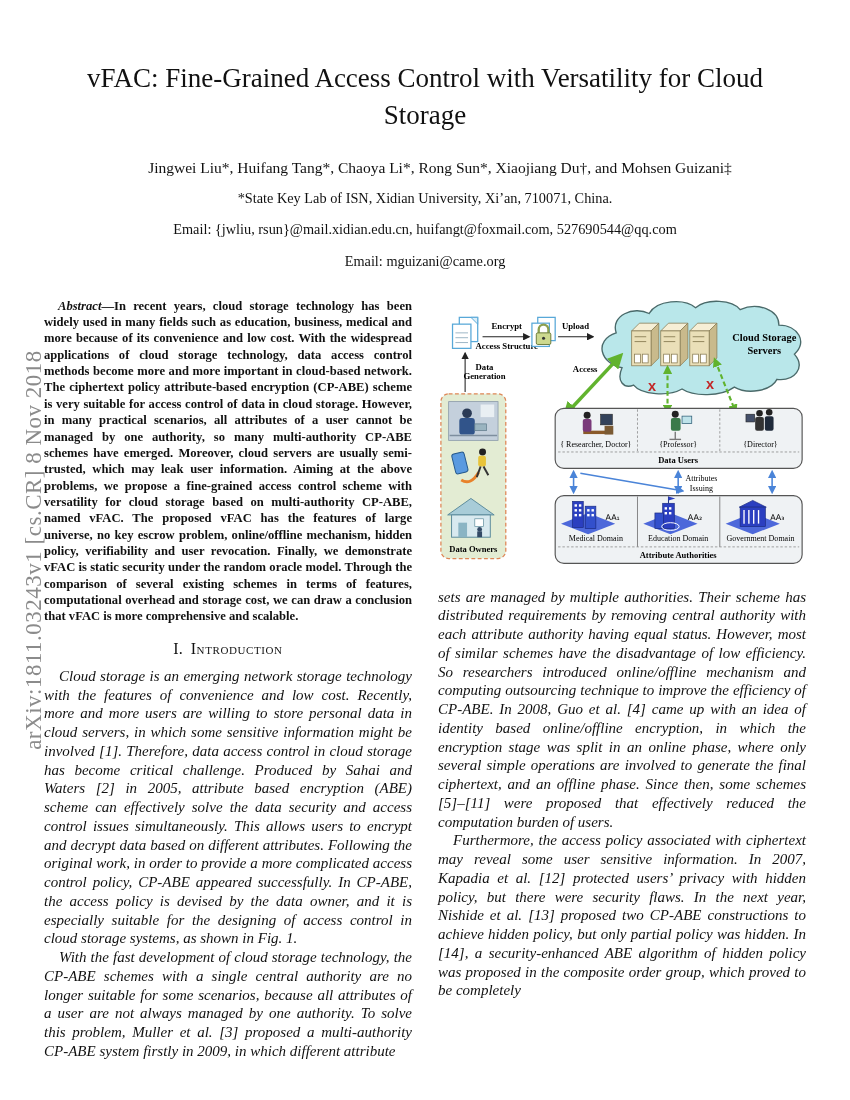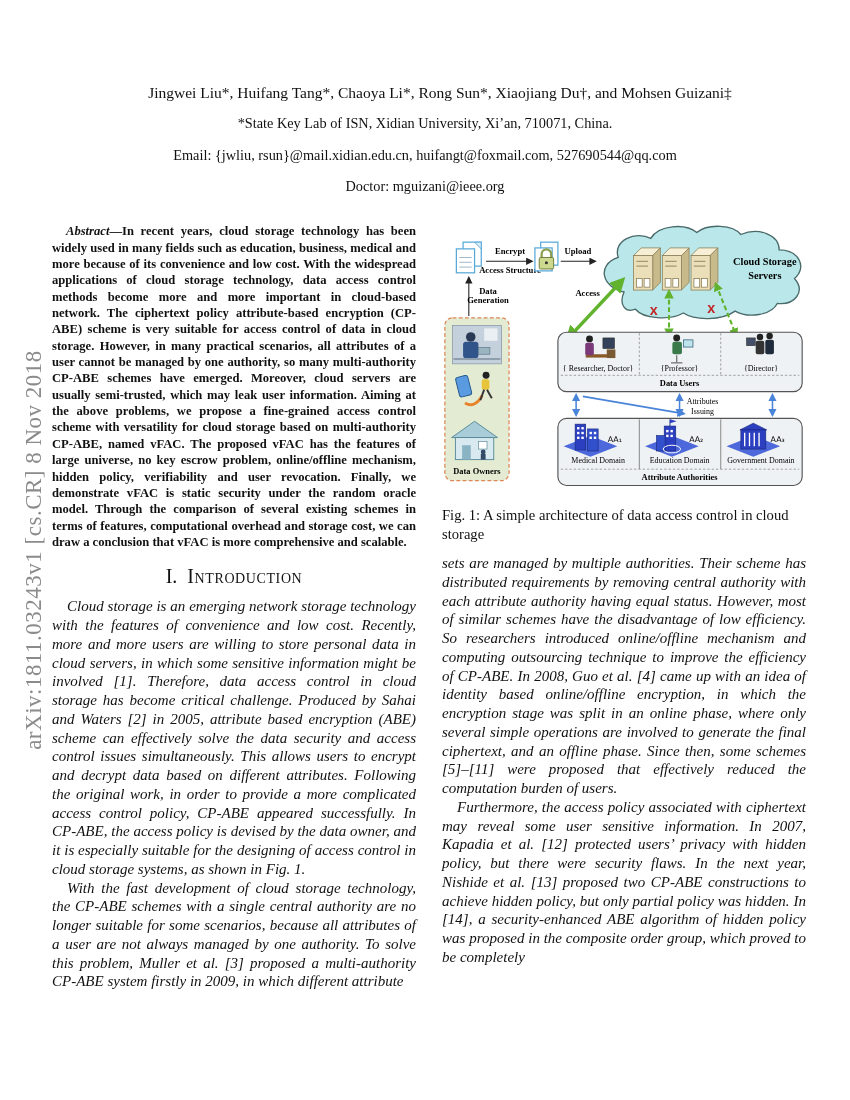--- a/index.html
+++ b/index.html
@@ -15,28 +15,28 @@
     white-space:nowrap; font-size:23px; color:#8b8b8b;
     font-family:"Liberation Serif", serif; letter-spacing:0.5px;
   }
   
   .head { padding-top:60px; text-align:center; }
   .title { font-size:27px; font-weight:400; line-height:1.38; margin:0 auto; max-width:730px; }
   .authors { margin-top:24px; font-size:15.5px;padding-left:30px; }
   .affils { margin-top:3px; font-size:14.3px; line-height:1.38; }
   .affils div { margin:12px; }
   
-  .columns { display:flex; gap:26px; padding:0 44px; margin-top:26px;margin-left:8px; }
+  .columns { display:flex; gap:26px; padding:0 44px; margin-top:26px; }
   .col { flex:1 1 0; min-width:0; }
   .abstract {
     font-size:12.6px; font-weight:700; text-align:justify; line-height:1.3;
     text-indent:14px; margin:0;
   }
   .abstract .ab-label { font-style:italic; }
-  .sec-heading { text-align:center; font-size:20px; font-weight:400; margin:15px 0 9px 0; }
+  .sec-heading { text-align:center; font-size:16px; font-weight:400; margin:15px 0 9px 0; }
   .sec-heading .sc { font-variant:small-caps; letter-spacing:0.6px; }
   p.body { font-size:15px; line-height:1.25; text-align:justify; margin:0;font-style:italic; }
   p.indent { text-indent:15px; }
   p.body + p.indent { margin-top:0; }
   figure { margin:0 0 10px 0; }
   figcaption { font-size:14.6px; line-height:1.3; margin-top:6px; }
   svg text { font-family:"Liberation Serif", serif; }
   .figlabel { font-size:9px; font-weight:700; }
   .figsmall { font-size:8.3px; }
   .bandlabel { font-size:8.8px; font-weight:700; }
@@ -45,25 +45,26 @@
   .cloudtxt { font-size:10.8px; font-weight:700; }
 </style>
 </head>
 <body>
 
 <div class="sheet">
 
   <div class="arxiv-strip">arXiv:1811.03243v1  [cs.CR]  8 Nov 2018</div>
 
   <div class="head">
+    <h1 class="title">vFAC: Fine-Grained Access Control with Versatility for Cloud Storage</h1>
     <div class="authors">Jingwei Liu*, Huifang Tang*, Chaoya Li*, Rong Sun*, Xiaojiang Du†, and Mohsen Guizani‡</div>
     <div class="affils">
       <div>*State Key Lab of ISN, Xidian University, Xi’an, 710071, China.</div>
       <div>Email: {jwliu, rsun}@mail.xidian.edu.cn, huifangt@foxmail.com, 527690544@qq.com</div>
-      <div>Doctor: mguizani@ieee.org</div>
+      <div>Email: mguizani@came.org</div>
     </div>
   </div>
 
   <div class="columns">
 
     <div class="col">
       <p class="abstract"><span class="ab-label">Abstract</span><span>—In recent years, cloud storage technology has been widely used in many fields such as education, business, medical and more because of its convenience and low cost. With the widespread applications of cloud storage technology, data access control methods become more and more important in cloud-based network. The ciphertext policy attribute-based encryption (CP-ABE) scheme is very suitable for access control of data in cloud storage. However, in many practical scenarios, all attributes of a user cannot be managed by one authority, so many multi-authority CP-ABE schemes have emerged. Moreover, cloud servers are usually semi-trusted, which may leak user information. Aiming at the above problems, we propose a fine-grained access control scheme with versatility for cloud storage based on multi-authority CP-ABE, named vFAC. The proposed vFAC has the features of large universe, no key escrow problem, online/offline mechanism, hidden policy, verifiability and user revocation. Finally, we demonstrate vFAC is static security under the random oracle model. Through the comparison of several existing schemes in terms of features, computational overhead and storage cost, we can draw a conclusion that vFAC is more comprehensive and scalable.</span></p>
       <div class="sec-heading"><span>I.</span>&nbsp;&nbsp;<span class="sc">Introduction</span></div>
       <p class="body indent">Cloud storage is an emerging network storage technology with the features of convenience and low cost. Recently, more and more users are willing to store personal data in cloud servers, in which some sensitive information might be involved [1]. Therefore, data access control in cloud storage has become critical challenge. Produced by Sahai and Waters [2] in 2005, attribute based encryption (ABE) scheme can effectively solve the data security and access control issues simultaneously. This allows users to encrypt and decrypt data based on different attributes. Following the original work, in order to provide a more complicated access control policy, CP-ABE appeared successfully. In CP-ABE, the access policy is devised by the data owner, and it is especially suitable for the designing of access control in cloud storage systems, as shown in Fig. 1.</p>
       <p class="body indent">With the fast development of cloud storage technology, the CP-ABE schemes with a single central authority are no longer suitable for some scenarios, because all attributes of a user are not always managed by one authority. To solve this problem, Muller et al. [3] proposed a multi-authority CP-ABE system firstly in 2009, in which different attribute</p>
@@ -266,21 +267,20 @@
               <line x1="326" y1="219" x2="326" y2="233" stroke="#fff" stroke-width="1.4"></line>
               <line x1="331" y1="219" x2="331" y2="233" stroke="#fff" stroke-width="1.4"></line>
             </g>
             <text x="343" y="229" class="aa-label">AA₃</text>
             <text x="163" y="251" text-anchor="middle" class="figsmall">Medical Domain</text>
             <text x="248" y="251" text-anchor="middle" class="figsmall">Education Domain</text>
             <text x="333" y="251" text-anchor="middle" class="figsmall">Government Domain</text>
             <text x="248" y="268.5" text-anchor="middle" class="bandlabel">Attribute Authorities</text>
           </g>
         </svg>
-        <figcaption>Fig. 1: A simple architecture of data access control in cloud storage</figcaption>
       </figure>
 
       <p class="body">sets are managed by multiple authorities. Their scheme has distributed requirements by removing central authority with each attribute authority having equal status. However, most of similar schemes have the disadvantage of low efficiency. So researchers introduced online/offline mechanism and computing outsourcing technique to improve the efficiency of CP-ABE. In 2008, Guo et al. [4] came up with an idea of identity based online/offline encryption, in which the encryption stage was split in an online phase, where only several simple operations are involved to generate the final ciphertext, and an offline phase. Since then, some schemes [5]–[11] were proposed that effectively reduced the computation burden of users.</p>
       <p class="body indent">Furthermore, the access policy associated with ciphertext may reveal some user sensitive information. In 2007, Kapadia et al. [12] protected users’ privacy with hidden policy, but there were security flaws. In the next year, Nishide et al. [13] proposed two CP-ABE constructions to achieve hidden policy, but only partial policy was hidden. In [14], a security-enhanced ABE algorithm of hidden policy was proposed in the composite order group, which proved to be completely</p>
     </div>
   </div>
 
 </div>
 
 </body></html>

